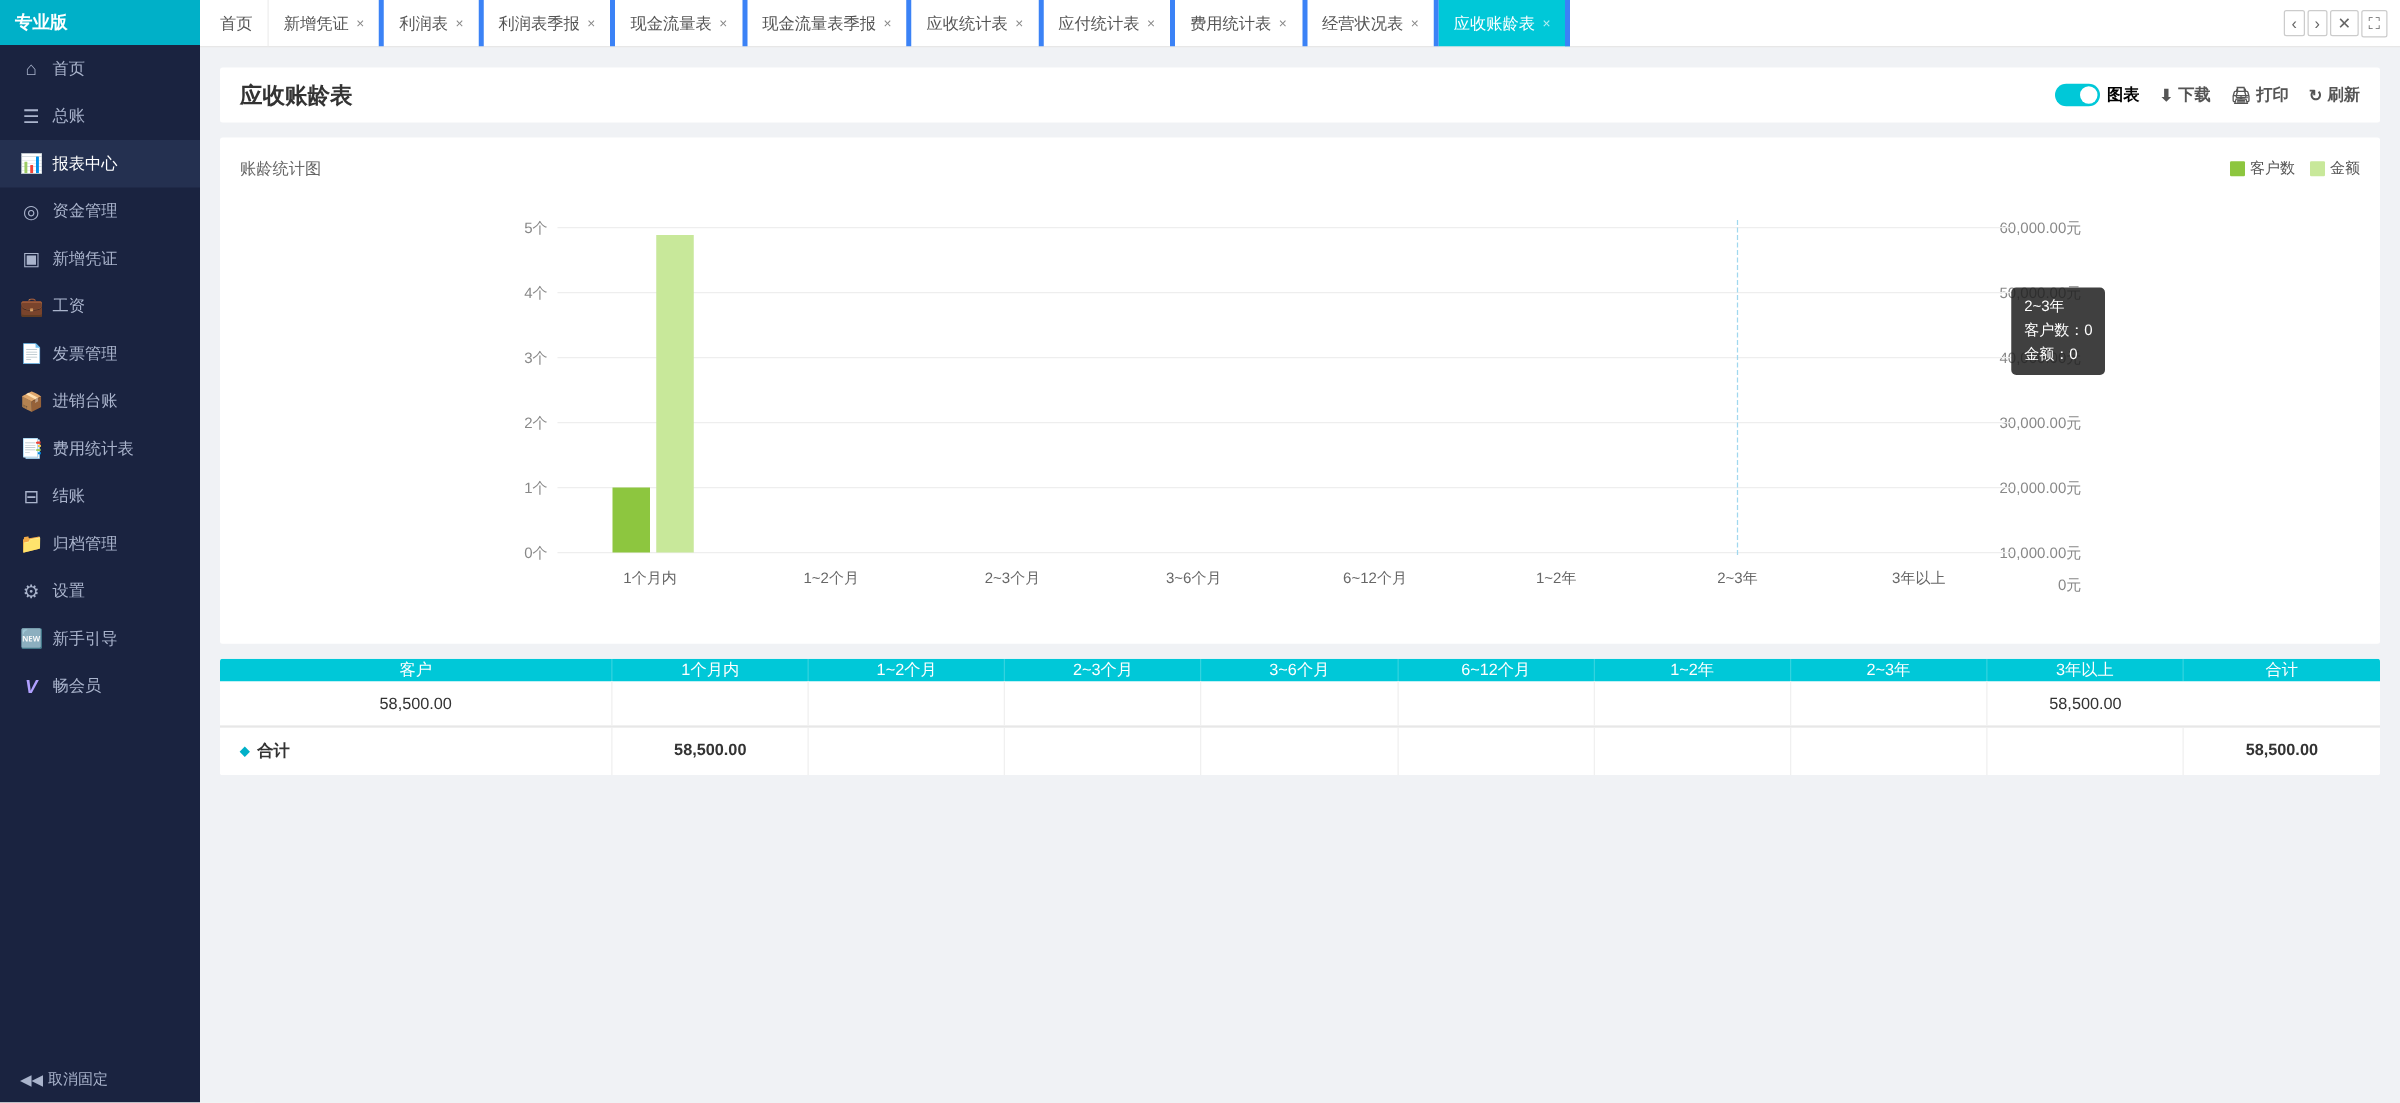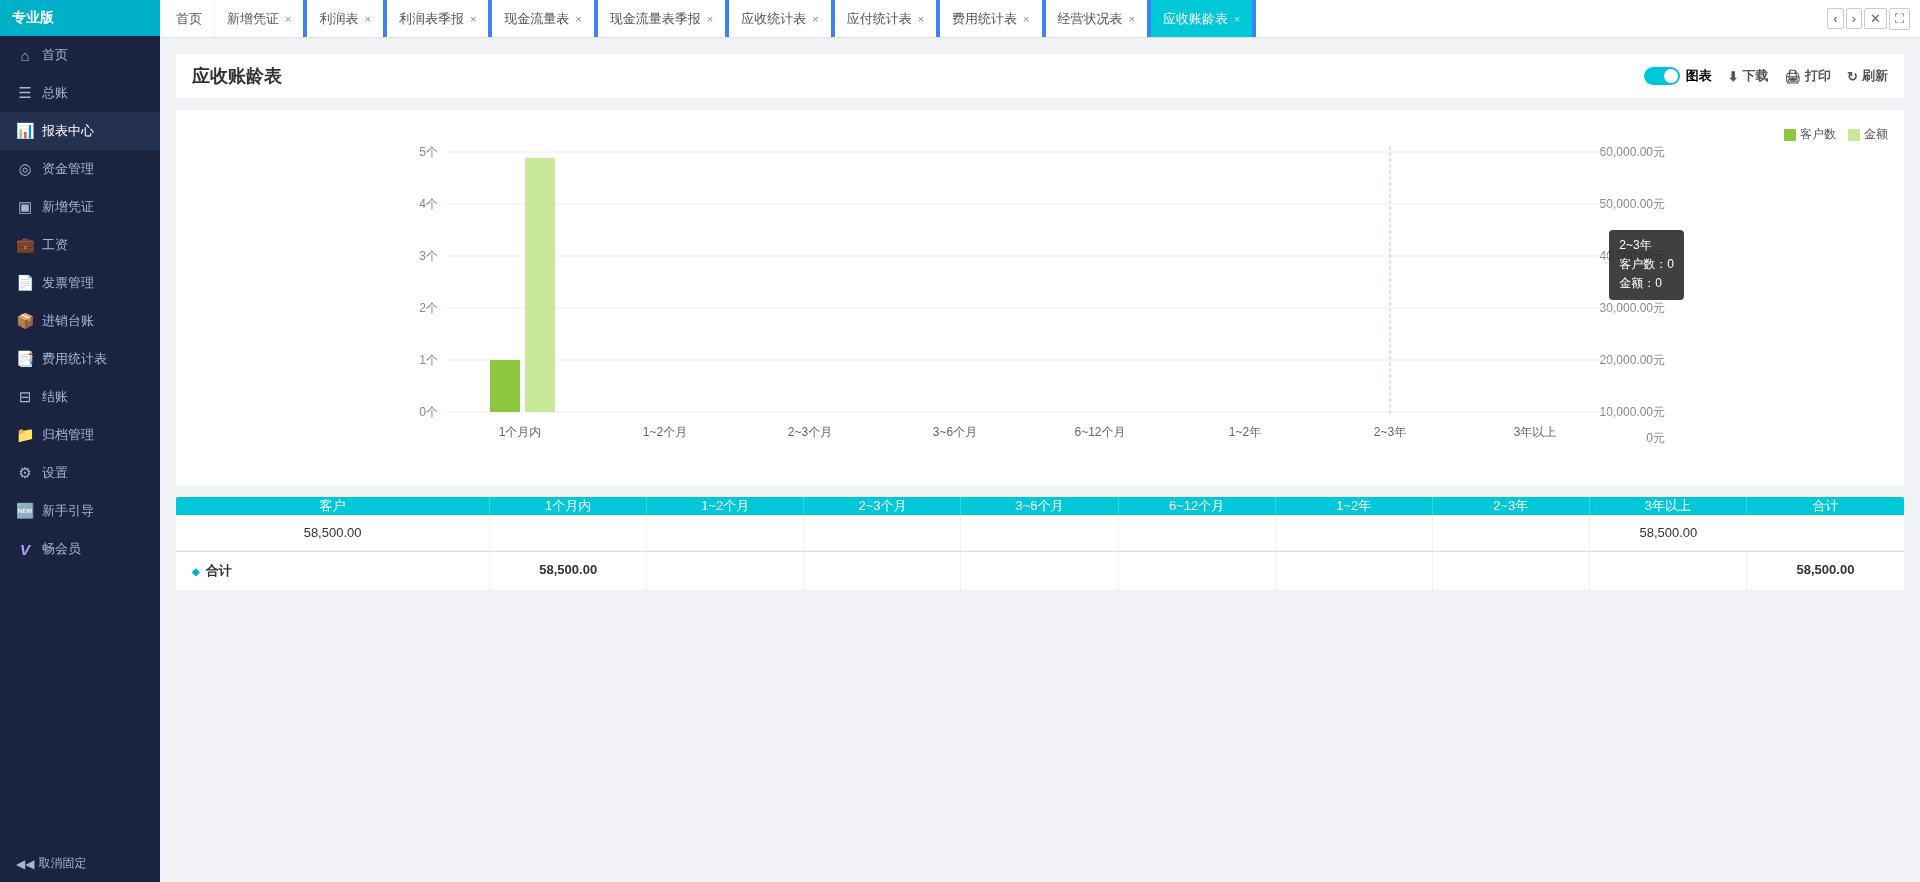--- a/index.html
+++ b/index.html
@@ -393,20 +393,21 @@
           <span>打印</span>
         </div>
         <div class="action-btn">
           <span>↻</span>
           <span>刷新</span>
         </div>
       </div>
     </div>
 
     <div class="chart-container">
+      <div class="chart-title">账龄统计图</div>
       <div class="legend">
         <div class="legend-item">
           <div class="legend-dot" style="background:#8dc63f;"></div>
           <span>客户数</span>
         </div>
         <div class="legend-item">
           <div class="legend-dot" style="background:#c8e89a;"></div>
           <span>金额</span>
         </div>
       </div>

